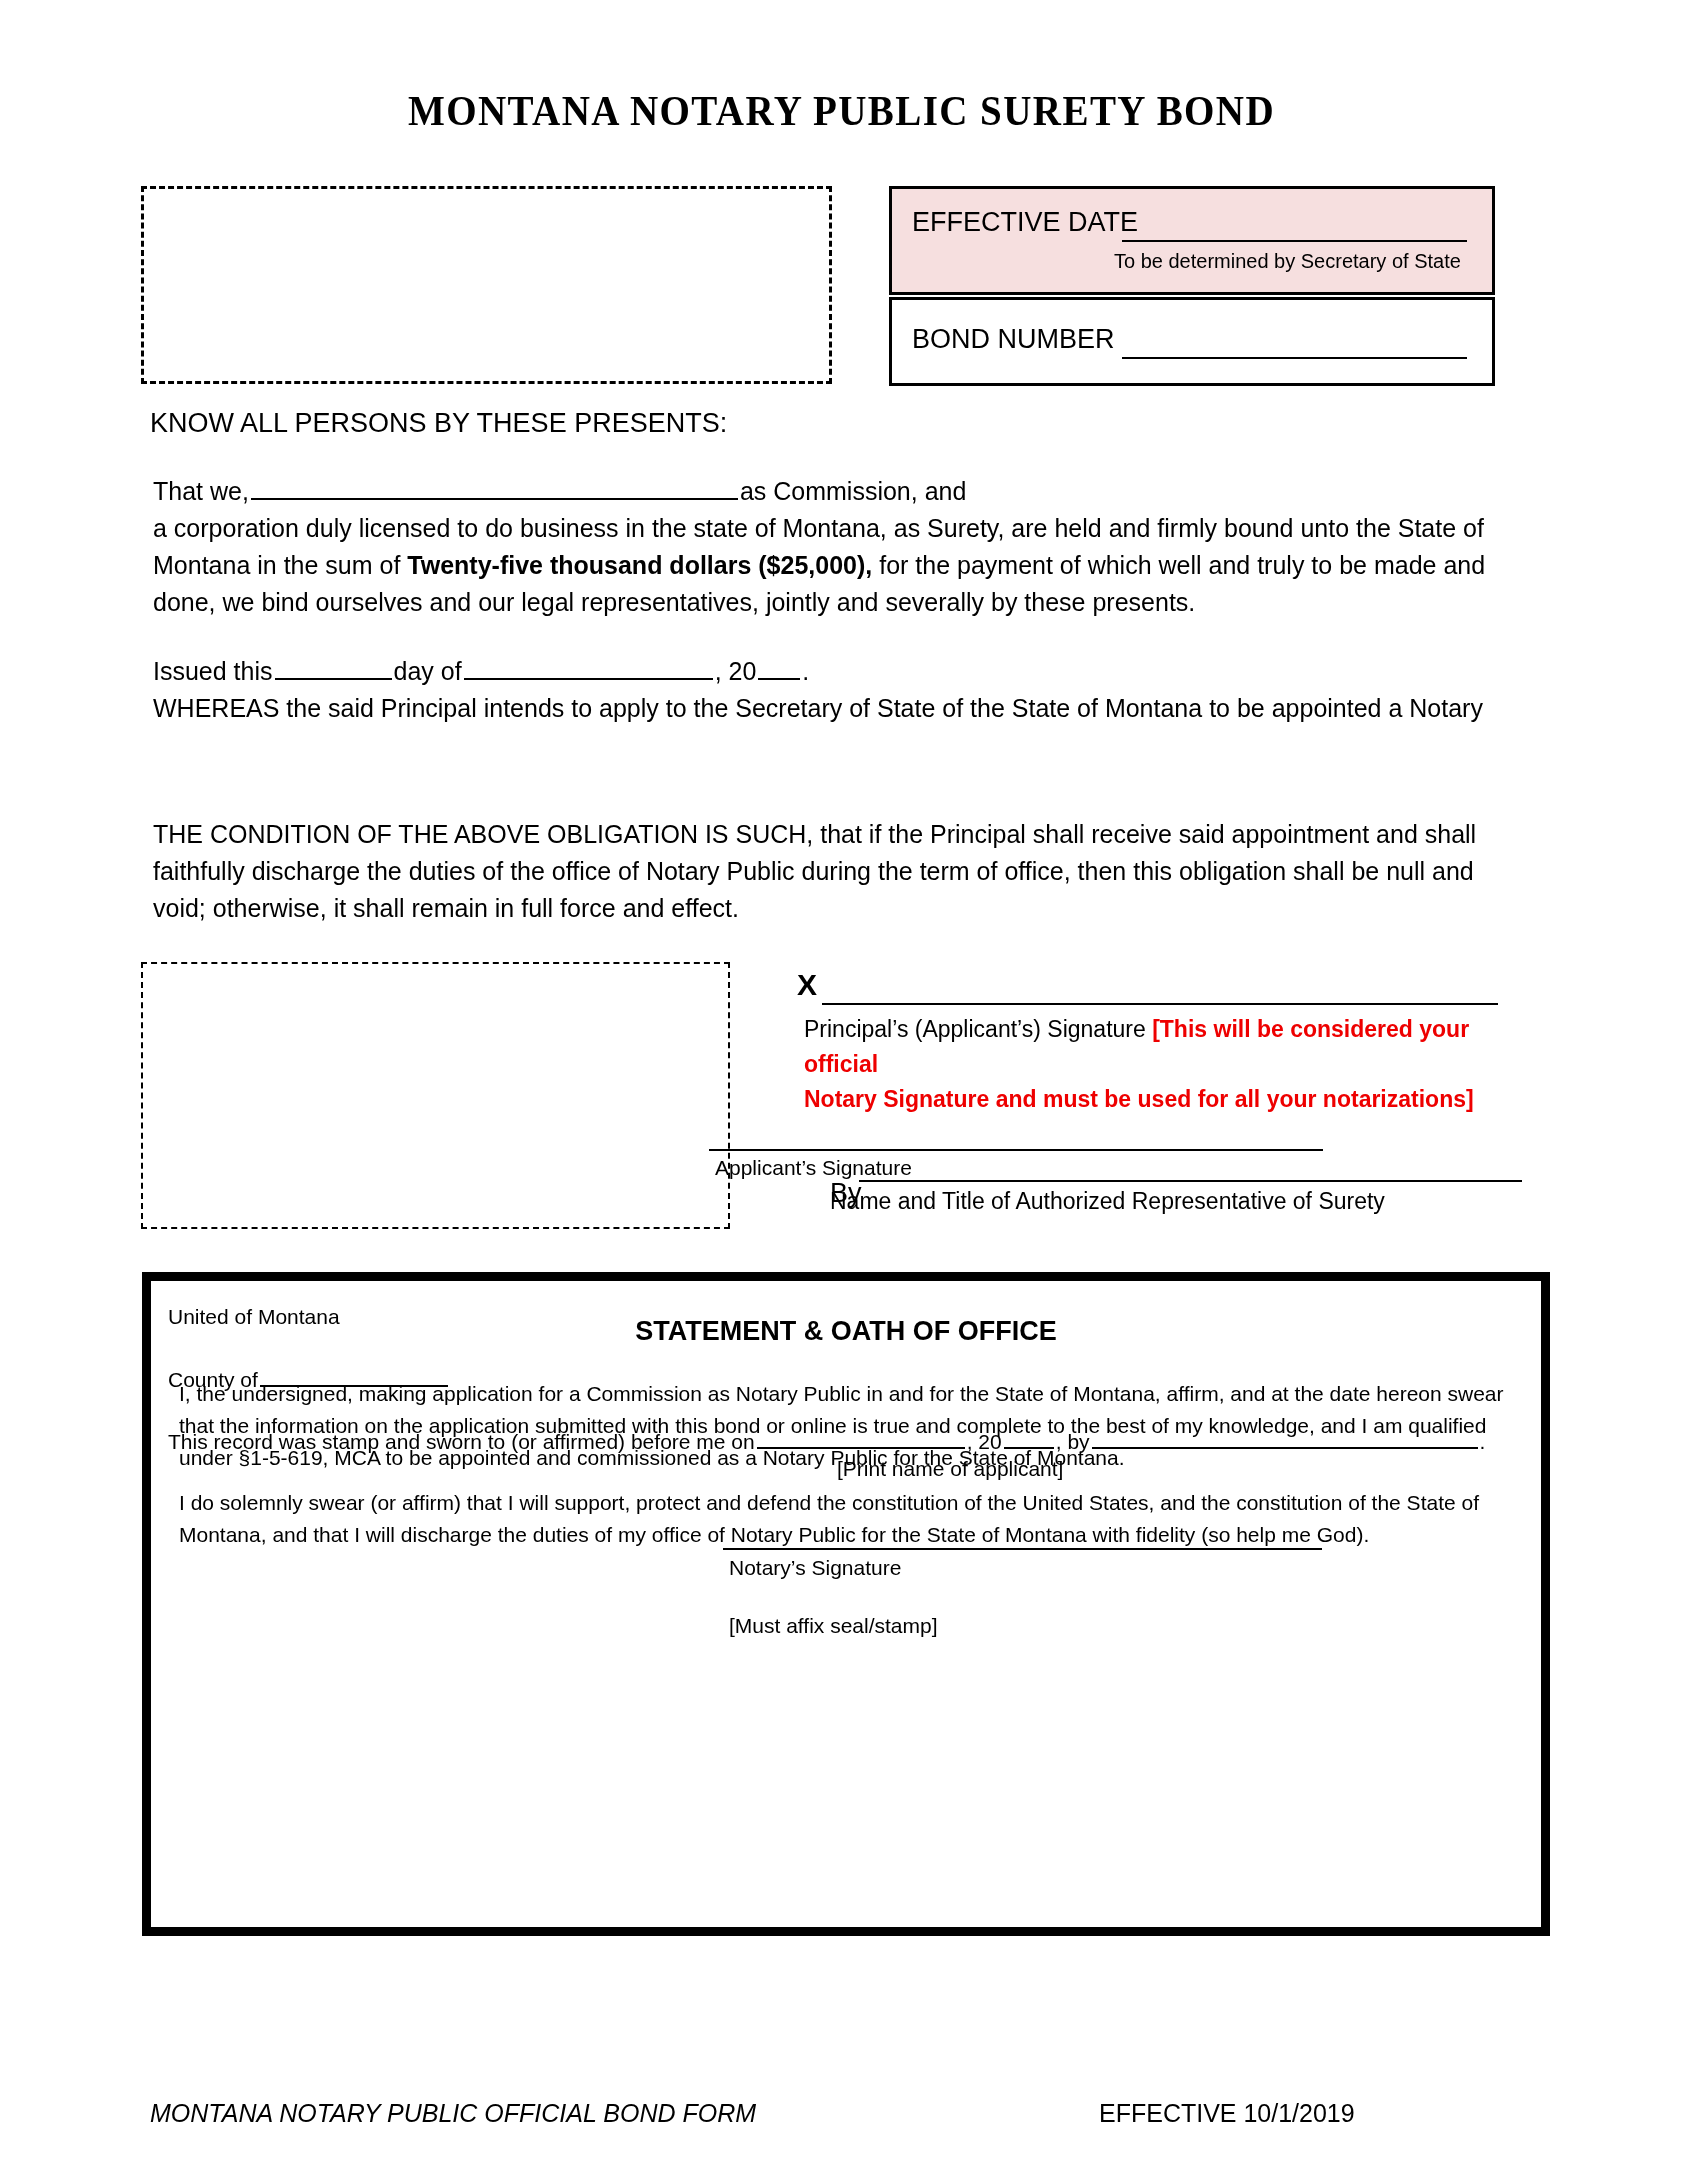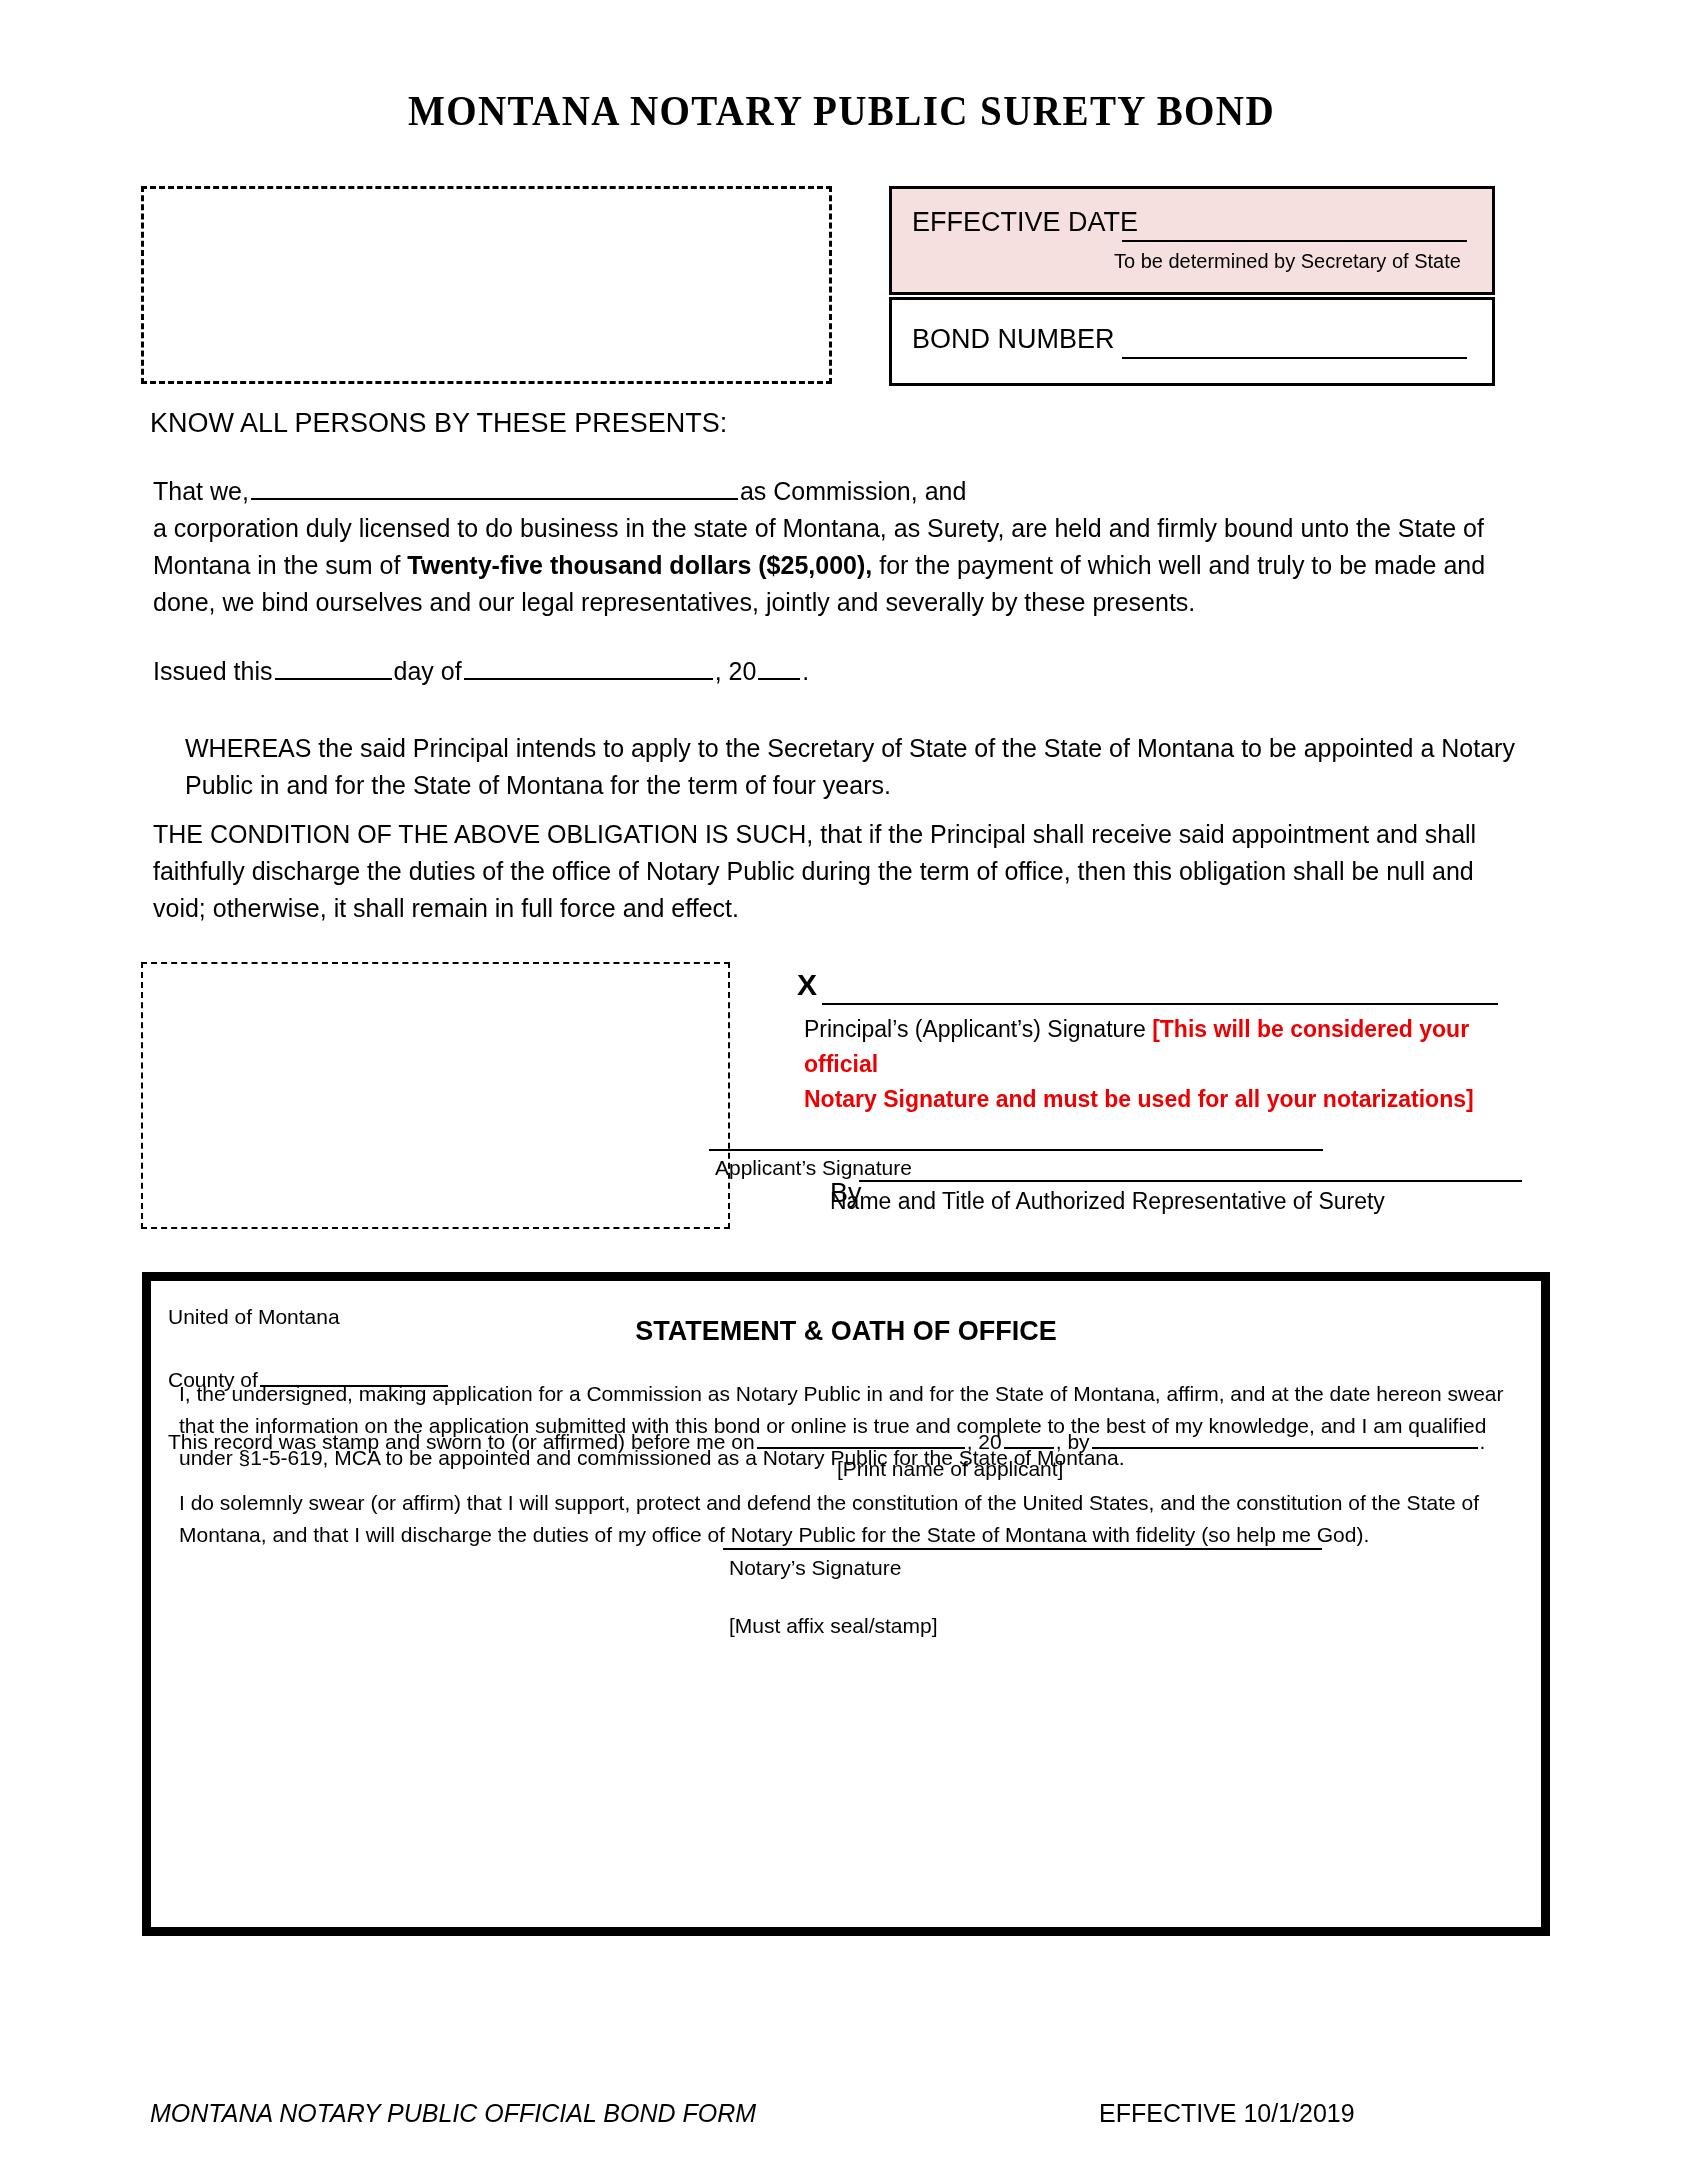--- a/index.html
+++ b/index.html
@@ -120,21 +120,21 @@
 
   .body-block {
     position: absolute;
     left: 153px;
     width: 1366px;
     font-size: 25px;
     line-height: 37px;
   }
   .body-block.b1 { top: 473px; }
   .body-block.b2 { top: 653px; }
-  .body-block.b3 { top: 730px; margin-left: 32px; }
+  .body-block.b3 { top: 690px; }
   .body-block.b4 { top: 816px; }
 
   .rule-inline {
     display: inline-block;
     border-bottom: 2px solid #000;
     vertical-align: baseline;
     height: 1.0em;
     margin: 0 2px;
   }
   .r-principal { width: 487px; }
@@ -354,21 +354,20 @@
     <span>Montana in the sum of </span><b class="amount">Twenty-five thousand dollars ($25,000),</b><span> for the payment of which well and truly to be made and</span><br>
     <span>done, we bind ourselves and our legal representatives, jointly and severally by these presents.</span>
   </div>
 
   <div class="body-block b2">
     <span>Issued this</span><span class="rule-inline r-day"></span><span>day of</span><span class="rule-inline r-month"></span><span>, 20</span><span class="rule-inline r-yr"></span><span>.</span>
   </div>
 
   <div class="body-block b3">
     <span>WHEREAS the said Principal intends to apply to the Secretary of State of the State of Montana to be appointed a Notary</span><br>
-    <span>Public in and for the State of Montana for the term of four years.</span>
   </div>
 
   <div class="body-block b4">
     <span>THE CONDITION OF THE ABOVE OBLIGATION IS SUCH, that if the Principal shall receive said appointment and shall</span><br>
     <span>faithfully discharge the duties of the office of Notary Public during the term of office, then this obligation shall be null and</span><br>
     <span>void; otherwise, it shall remain in full force and effect.</span>
   </div>
 
   <div class="dashed-box-sig">
     <span></span>

